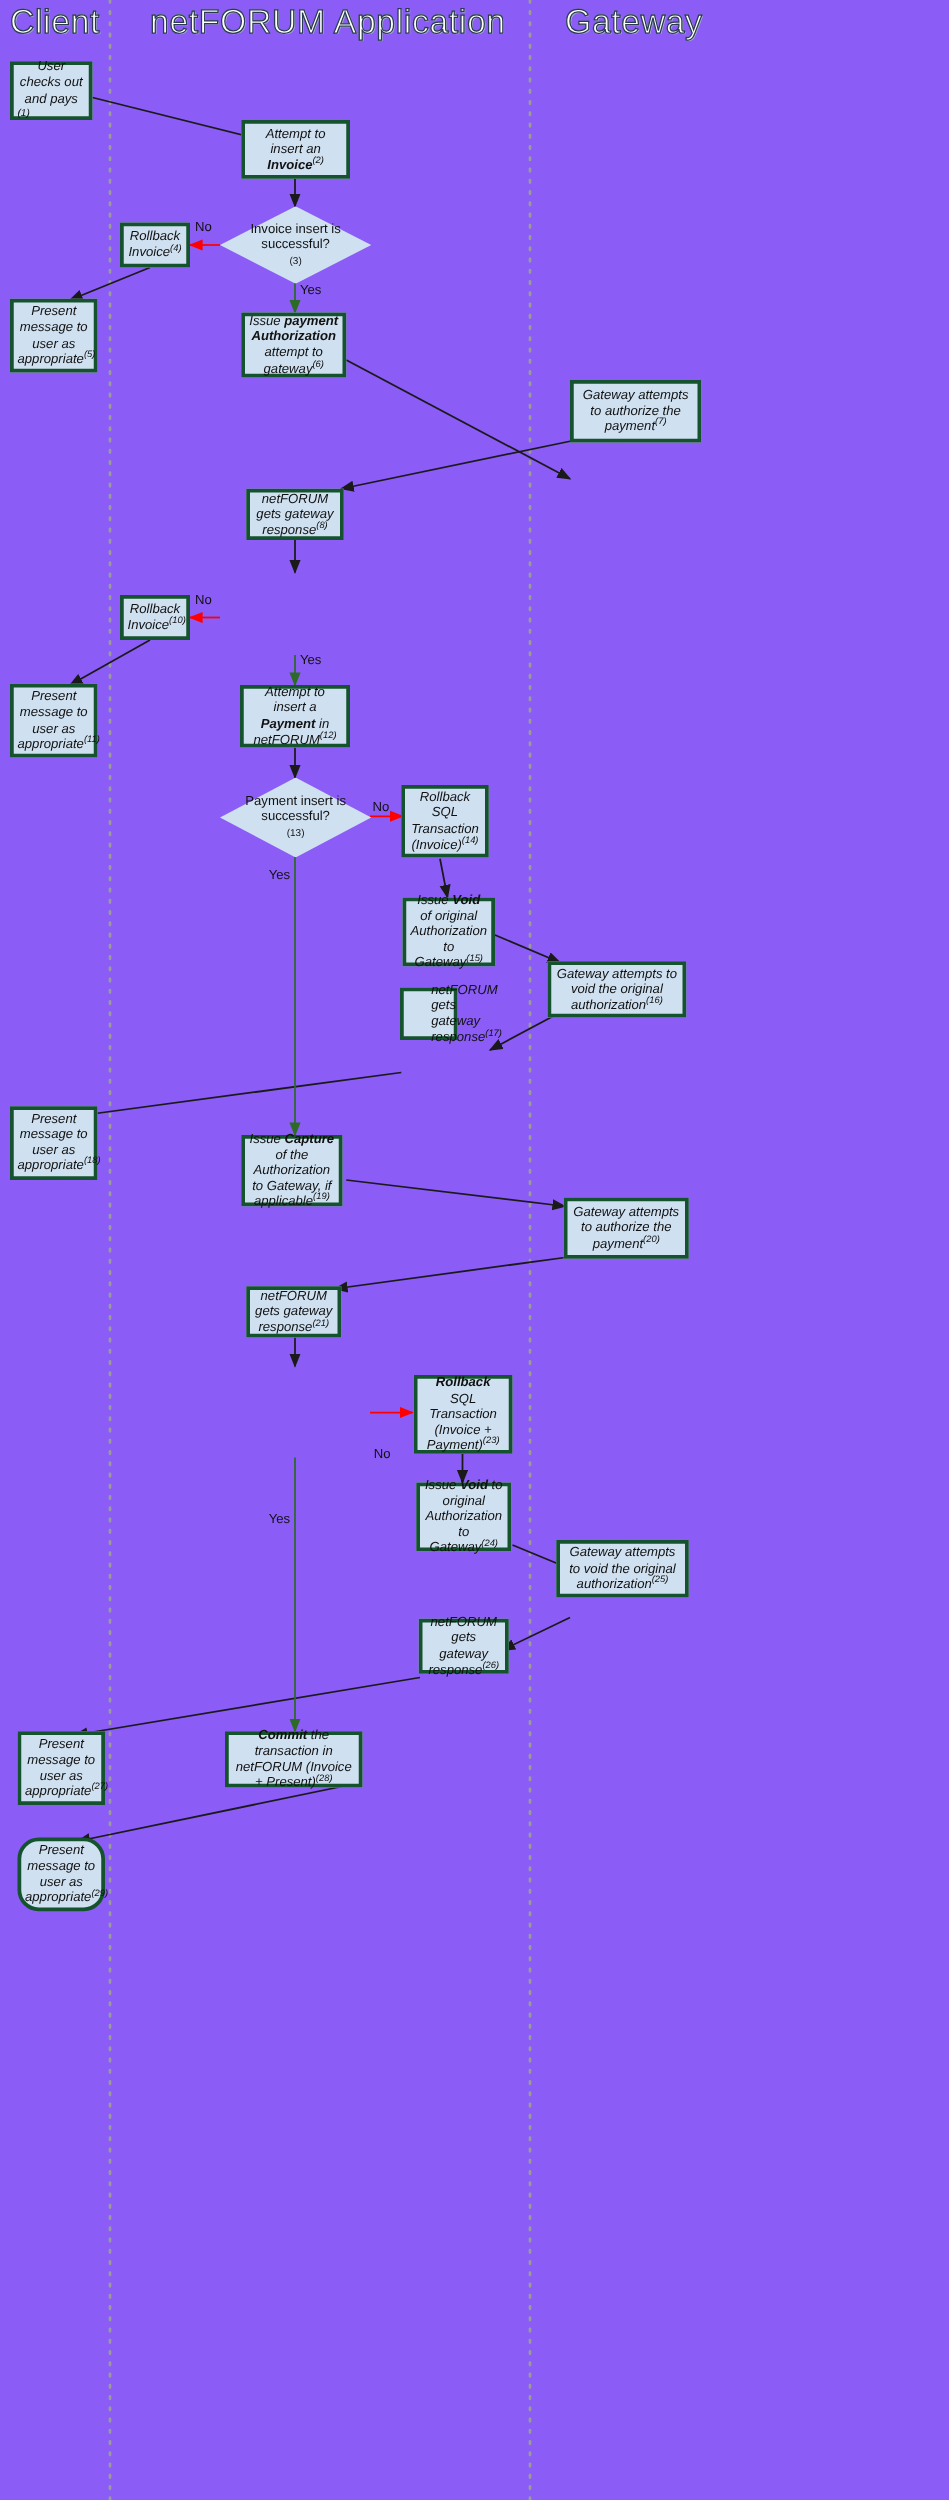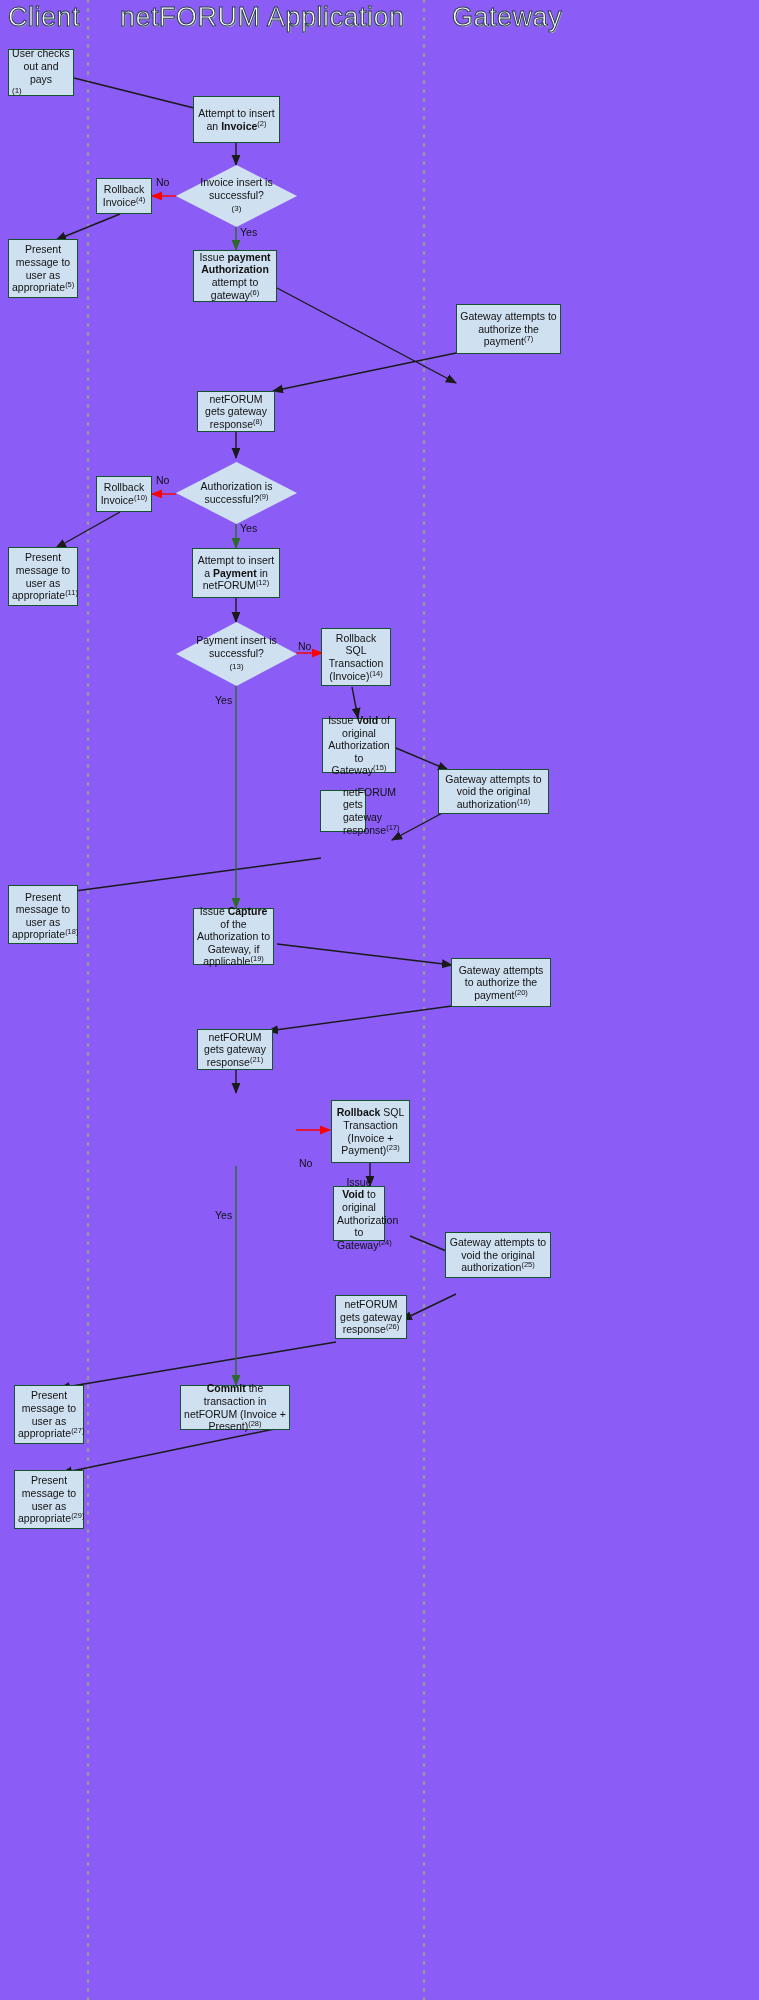--- a/index.html
+++ b/index.html
@@ -19,29 +19,30 @@
        1px 1px 0 #9fb0c6,
       -0.5px 0 0 #6b7c94,
        0 -0.5px 0 #6b7c94;
     font-family:"Liberation Sans",sans-serif;
   }
 
   .node{
     position:absolute;
     box-sizing:border-box;
     background:#cfe0f0;
-    border:1px solid #14532d;
+    border:3px solid #14532d;
     color:#111111;
     font-size:10.5px;
     line-height:12.6px;
     text-align:center;
     display:flex;
     align-items:center;
     justify-content:center;
     padding:2px 3px;
+    font-style:italic;
   }
   .node .tx{display:block;width:100%;}
   .node b{font-weight:bold;}
   sup{font-size:7.5px;line-height:0;vertical-align:super;}
 
   .dia{
     position:absolute;
     box-sizing:border-box;
     background:#cfe0f0;
     color:#111111;
@@ -186,26 +187,20 @@
   </div>
 
   <div class="node" style="left:456px;top:304px;width:105px;height:50px;">
     <span class="tx"><span>Gateway attempts to authorize the payment</span><sup>(7)</sup></span>
   </div>
 
   <div class="node" style="left:197px;top:391px;width:78px;height:41px;">
     <span class="tx"><span>netFORUM gets gateway response</span><sup>(8)</sup></span>
   </div>
 
-  <div class="diawrap" style="left:176px;top:462px;width:121px;height:62px;">
-    <div class="dia" style="left:0;top:0;width:121px;height:62px;"></div>
-    <div class="dia-label" style="left:0;top:0;width:121px;height:62px;">
-      <span><span>Authorization is successful?</span><sup>(9)</sup></span>
-    </div>
-  </div>
 
   <div class="node" style="left:96px;top:476px;width:56px;height:36px;">
     <span class="tx"><span>Rollback</span><br>
       <span>Invoice</span><sup>(10)</sup></span>
   </div>
 
   <div class="node" style="left:8px;top:547px;width:70px;height:59px;">
     <span class="tx"><span>Present message to user as appropriate</span><sup>(11)</sup></span>
   </div>
 
@@ -251,41 +246,41 @@
 
   <div class="node" style="left:197px;top:1029px;width:76px;height:41px;">
     <span class="tx"><span>netFORUM gets gateway response</span><sup>(21)</sup></span>
   </div>
 
 
   <div class="node" style="left:331px;top:1100px;width:79px;height:63px;">
     <span class="tx"><b>Rollback</b><span> SQL Transaction (Invoice + Payment)</span><sup>(23)</sup></span>
   </div>
 
-  <div class="node" style="left:333px;top:1186px;width:52px;height:55px;">
+  <div class="node" style="left:333px;top:1186px;width:76px;height:55px;">
     <span class="tx"><span>Issue </span><b>Void</b><span> to original Authorization to Gateway</span><sup>(24)</sup></span>
   </div>
 
   <div class="node" style="left:445px;top:1232px;width:106px;height:46px;">
     <span class="tx"><span>Gateway attempts to void the original authorization</span><sup>(25)</sup></span>
   </div>
 
   <div class="node" style="left:335px;top:1295px;width:72px;height:44px;">
     <span class="tx"><span>netFORUM gets gateway response</span><sup>(26)</sup></span>
   </div>
 
   <div class="node" style="left:14px;top:1385px;width:70px;height:59px;">
     <span class="tx"><span>Present message to user as appropriate</span><sup>(27)</sup></span>
   </div>
 
   <div class="node" style="left:180px;top:1385px;width:110px;height:45px;">
     <span class="tx"><b>Commit</b><span> the transaction in netFORUM (Invoice + Present)</span><sup>(28)</sup></span>
   </div>
 
-  <div class="node" style="left:14px;top:1470px;width:70px;height:59px;">
+  <div class="node" style="left:14px;top:1470px;width:70px;height:59px;border-radius:17px;">
     <span class="tx"><span>Present message to user as appropriate</span><sup>(29)</sup></span>
   </div>
 
   <div class="edge-lab" style="left:156px;top:176px;">No</div>
   <div class="edge-lab" style="left:240px;top:226px;">Yes</div>
   <div class="edge-lab" style="left:156px;top:474px;">No</div>
   <div class="edge-lab" style="left:240px;top:522px;">Yes</div>
   <div class="edge-lab" style="left:298px;top:640px;">No</div>
   <div class="edge-lab" style="left:215px;top:694px;">Yes</div>
   <div class="edge-lab" style="left:299px;top:1157px;">No</div>

